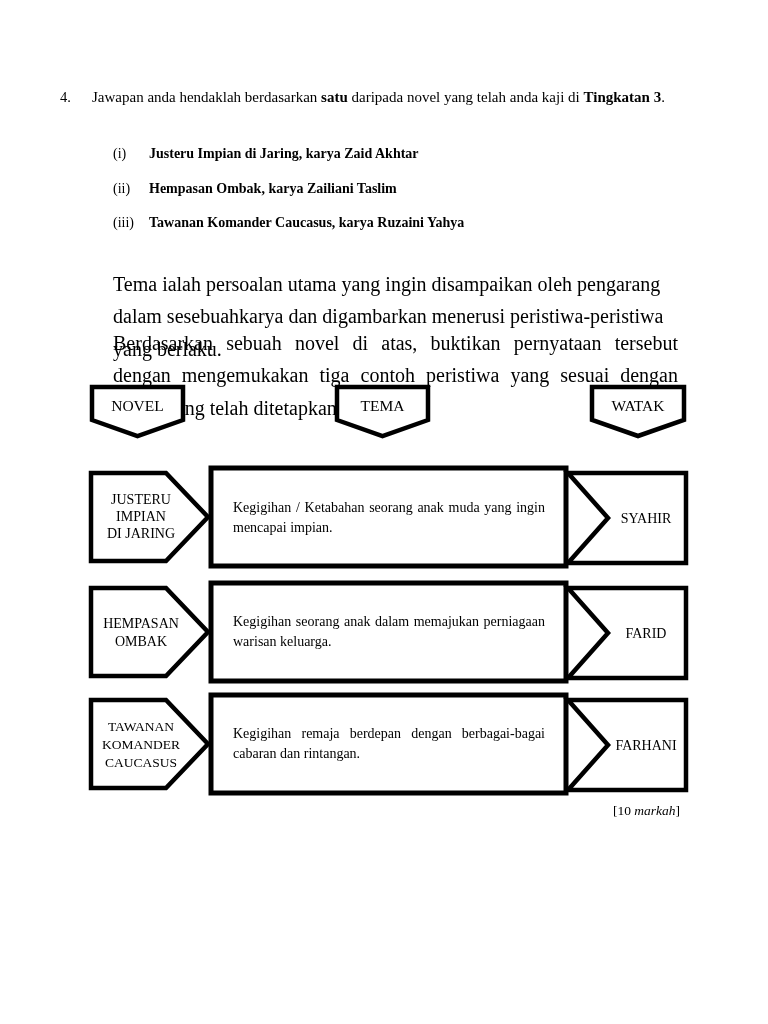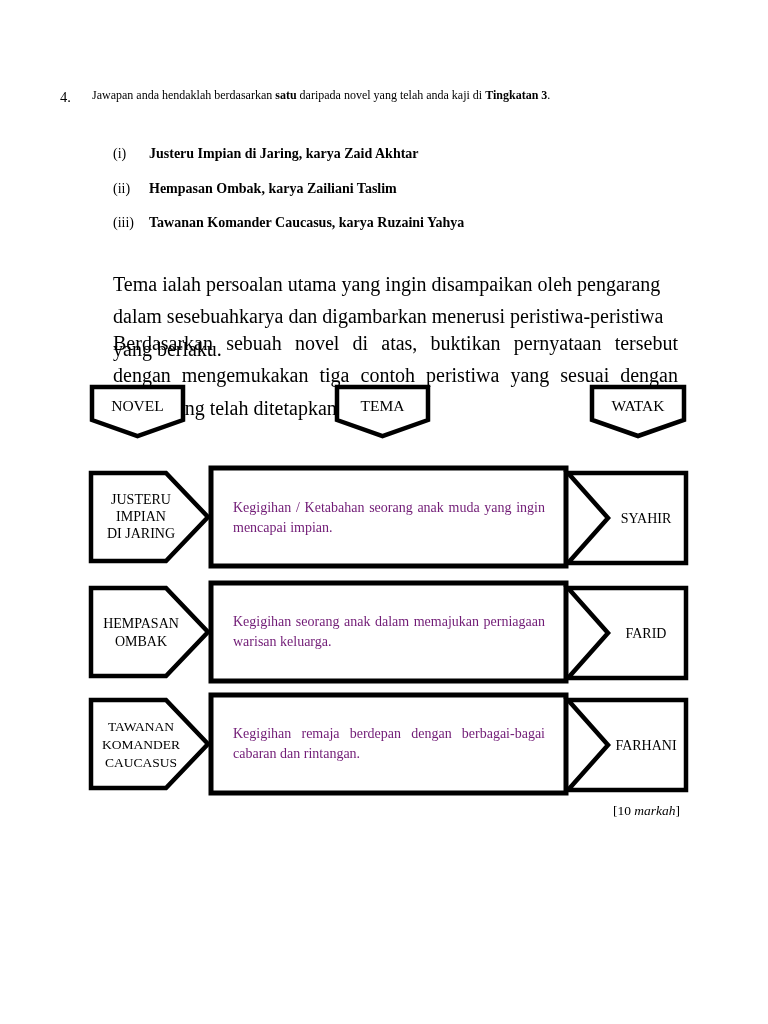--- a/index.html
+++ b/index.html
@@ -33,21 +33,21 @@
     align-items: flex-start;
   }
   .q-num {
     width: 32px;
     flex: 0 0 32px;
     font-size: 14.5px;
     line-height: 1.55;
   }
   .q-text {
     flex: 1 1 auto;
-    font-size: 12px;
+    font-size: 15px;
     line-height: 1.55;
     text-align: left;
   }
   .bold { font-weight: bold; }
   .ital { font-style: italic; }
 
   .novel-list {
     position: absolute;
     left: 113px;
     top: 144px;
@@ -108,21 +108,21 @@
     stroke-width: 4.5;
     stroke-linejoin: miter;
   }
   .outline.thick { stroke-width: 5; }
 
   .desc {
     position: absolute;
     font-size: 14px;
     line-height: 1.42;
     text-align: justify;
-    color: #701a75;
+    color: #000000;
     font-family: Liberation Serif, serif;
   }
 
   .markah {
     position: absolute;
     right: 88px;
     top: 803px;
     font-size: 13.5px;
   }
   .markah .ital { }

